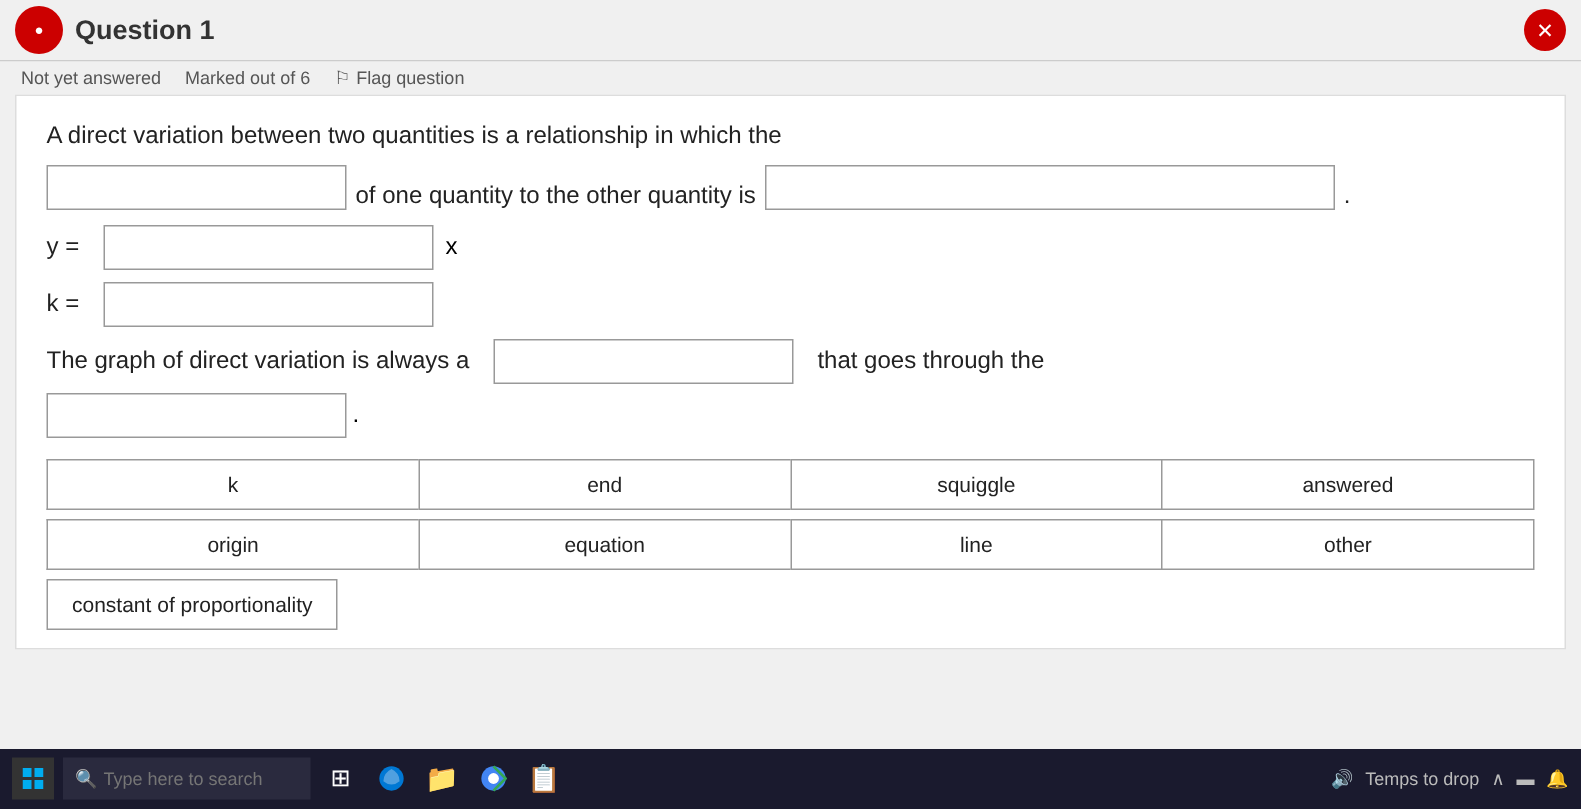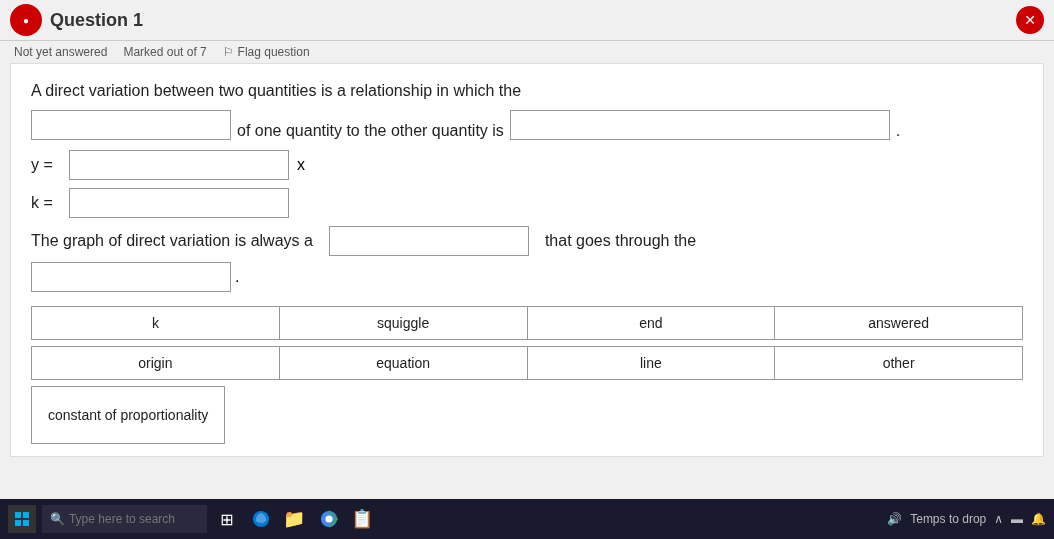--- a/index.html
+++ b/index.html
@@ -165,21 +165,21 @@
 
 <div class="top-bar">
   <div class="logo">●</div>
   <span class="question-title">Question 1</span>
 
   <div style="margin-left:auto; width:28px; height:28px; background:#c00; border-radius:50%; display:flex; align-items:center; justify-content:center; color:white; font-size:14px; cursor:pointer;">✕</div>
 </div>
 
 <div class="meta-bar">
   <span>Not yet answered</span>
-  <span>Marked out of 7</span>
+  <span>Marked out of 6</span>
   <span class="flag-link">
     <span>⚐</span>
     <span>Flag question</span>
   </span>
 </div>
 
 <div class="main-content">
 
   <div class="question-line">
     <span>A direct variation between two quantities is a relationship in which the</span>
@@ -211,34 +211,34 @@
 
   <div style="display:flex; align-items:center; gap:4px; margin-bottom:14px;">
     <div class="inline-box" style="width:200px;"></div>
     <span>.</span>
   </div>
 
   <div class="word-bank">
 
     <div class="word-bank-row">
       <div class="word-tile">k</div>
+      <div class="word-tile">end</div>
       <div class="word-tile">squiggle</div>
-      <div class="word-tile">end</div>
       <div class="word-tile">answered</div>
     </div>
 
     <div class="word-bank-row">
       <div class="word-tile">origin</div>
       <div class="word-tile">equation</div>
       <div class="word-tile">line</div>
       <div class="word-tile">other</div>
     </div>
 
     <div class="word-bank-row">
-      <div class="word-tile" style="border:1px solid #999; flex:none; padding: 20px 16px;">constant of proportionality</div>
+      <div class="word-tile" style="border:1px solid #999; flex:none; padding: 8px 16px;">constant of proportionality</div>
     </div>
   </div>
 
 </div>
 
 <div class="taskbar">
 
   <div class="taskbar-start">
     <svg width="14" height="14" viewBox="0 0 14 14">
       <rect x="0" y="0" width="6" height="6" fill="#00adef"></rect>

